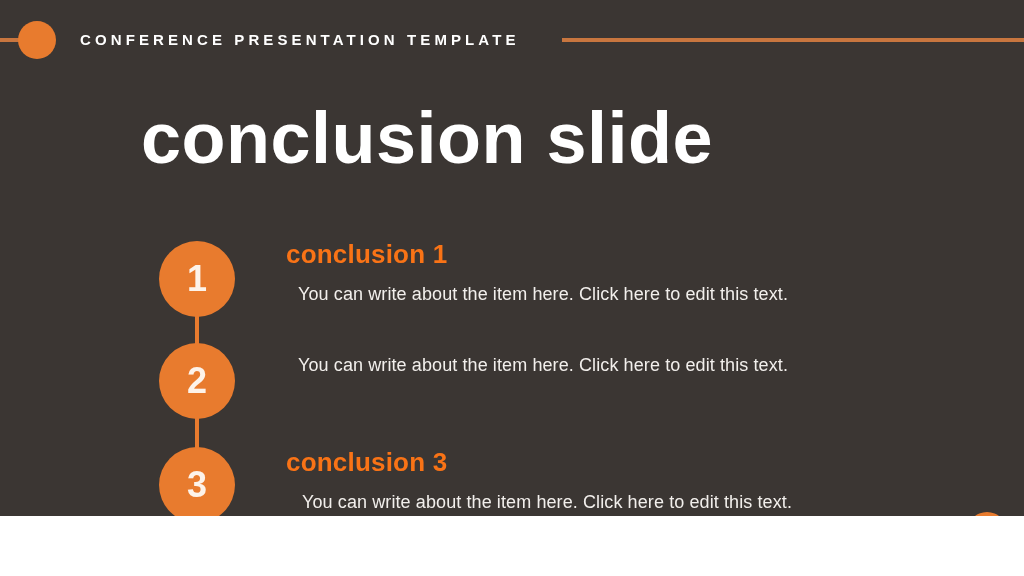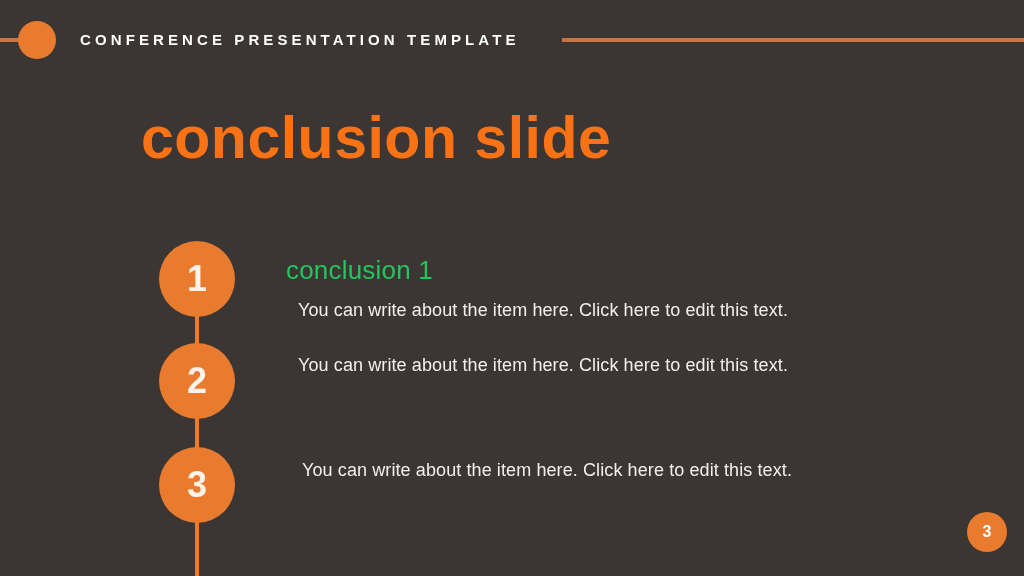--- a/index.html
+++ b/index.html
@@ -9,21 +9,21 @@
   body {
     width: 1024px;
     height: 576px;
     overflow: hidden;
     font-family: "Liberation Sans", sans-serif;
   }
 
   #slide {
     position: relative;
     width: 1024px;
-    height: 576px;
+    height: 516px;
     background: #3b3633;
     overflow: hidden;
   }
 
   
   #header-bar {
     position: absolute;
     left: 0;
     top: 0;
     width: 1024px;
@@ -64,23 +64,23 @@
     width: 462px;
     height: 4px;
     background: #c8763f;
   }
 
   
   #slide-title {
     position: absolute;
     left: 141px;
     top: 103px;
-    font-size: 59px;
-    font-weight: bold;
-    color: #f97316;
+    font-size: 72px;
+    font-weight: bold;
+    color: #ffffff;
     letter-spacing: 0.5px;
     line-height: 70px;
     white-space: nowrap;
   }
 
   
   #timeline {
     position: absolute;
     left: 0;
     top: 0;
@@ -120,24 +120,24 @@
     position: absolute;
     left: 286px;
     width: 640px;
   }
   #step-text-1 { top: 238px; }
   #step-text-2 { top: 341px; }
   #step-text-3 { top: 446px; }
 
   .step-heading {
     font-size: 26px;
-    font-weight: normal;
-    color: #22c55e;
+    font-weight: bold;
+    color: #f97316;
     line-height: 32px;
-    margin: 16px 0 6px 0;
+    margin: 0 0 6px 0;
     letter-spacing: 0.2px;
   }
   .step-body {
     font-size: 18px;
     font-weight: normal;
     color: #f2efec;
     line-height: 24px;
     margin: 12px;
     letter-spacing: 0.1px;
   }
@@ -187,20 +187,21 @@
       <div class="step-body">You can write about the item here. Click here to edit this text.</div>
     </div>
 
     <div class="step-circle" id="step-circle-2">2</div>
     <div class="step-text" id="step-text-2">
       <div class="step-body">You can write about the item here. Click here to edit this text.</div>
     </div>
 
     <div class="step-circle" id="step-circle-3">3</div>
     <div class="step-text" id="step-text-3">
+      <div class="step-heading">conclusion 3</div>
       <div class="step-body">You can write about the item here. Click here to edit this text.</div>
     </div>
 
   </div>
 
   <div id="page-number-badge">3</div>
 
 </div>
 
 </body></html>

